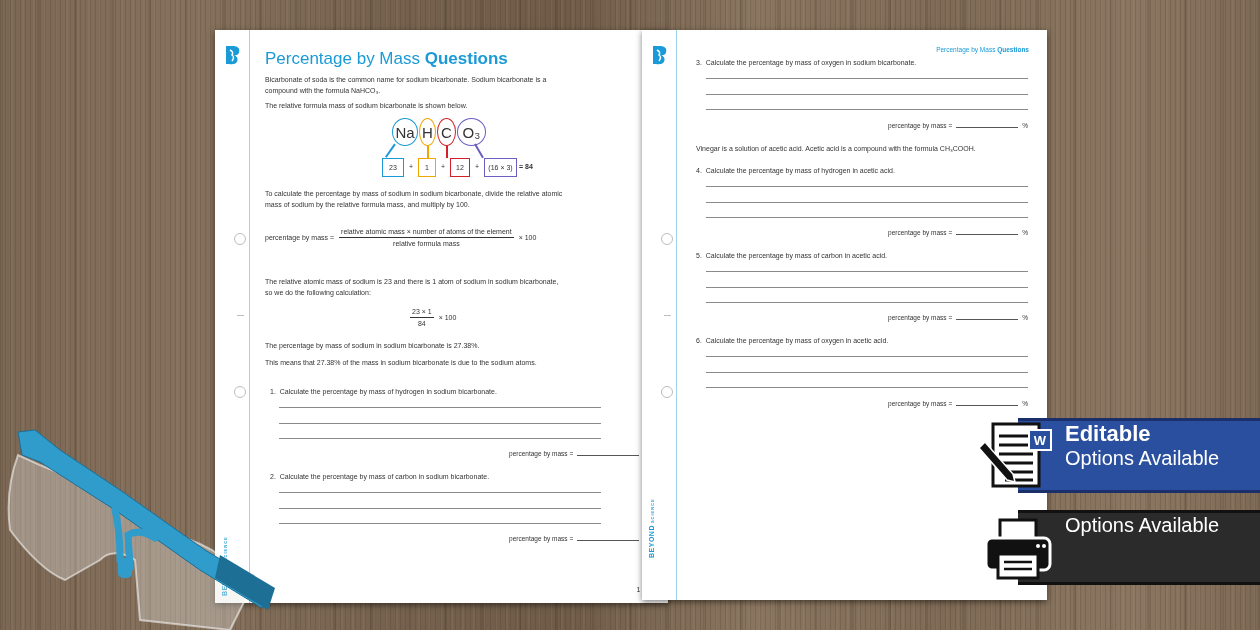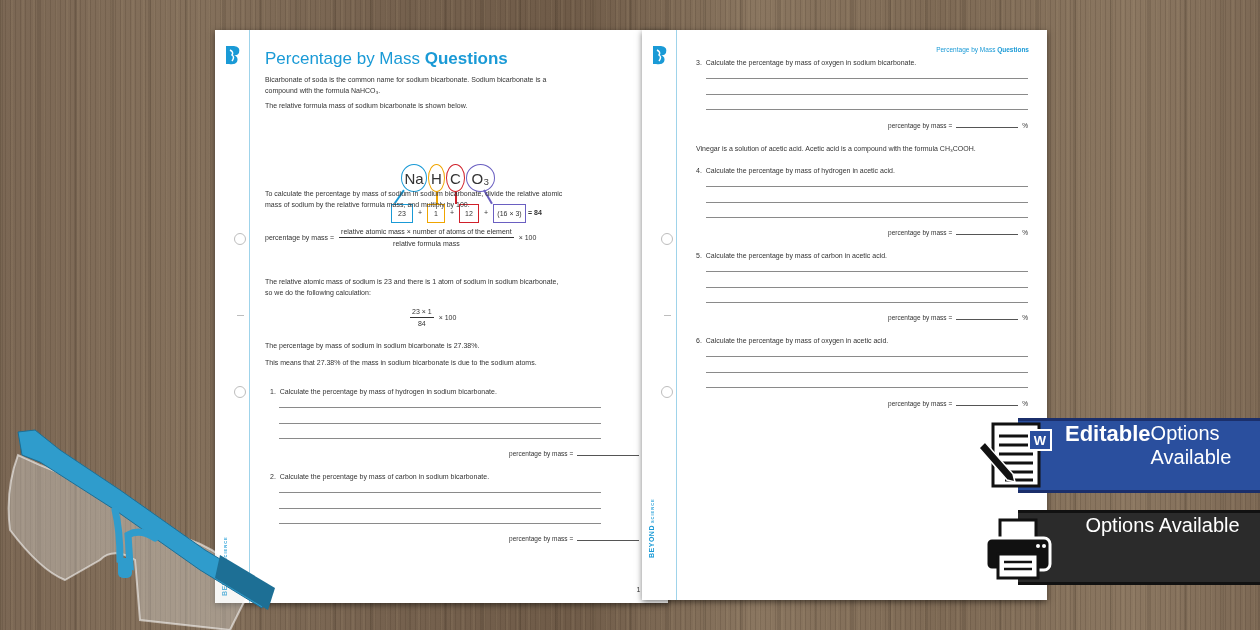--- a/index.html
+++ b/index.html
@@ -63,21 +63,21 @@
     position: absolute; height: 1px; background: #8a8a8a;
   }
   .answer {
     position: absolute; font-size: 6.5px; color: #333; text-align: right; white-space: nowrap;
   }
   .answer .blank {
     display: inline-block; width: 62px; border-bottom: 1px solid #555; margin: 0 4px; height: 6px;
   }
 
   
-  .formula-diagram { position: absolute; left: 176px; top: 88px; width: 160px; height: 70px; margin-top: 46px; }
+  .formula-diagram { position: absolute; left: 167px; top: 88px; width: 160px; height: 70px; }
   .atom {
     position: absolute; top: 0; height: 28px; border-radius: 50%;
     border: 1.5px solid; font-size: 15px; color: #333;
     display: flex; align-items: center; justify-content: center;
   }
   .box {
     position: absolute; top: 40px; height: 19px;
     border: 1.5px solid; font-size: 7px; color: #333;
     display: flex; align-items: center; justify-content: center;
   }
@@ -96,21 +96,21 @@
     position: absolute; right: 18px; top: 16px; font-size: 6.5px; color: #1a9ad6;
   }
   .page-num { position: absolute; right: 14px; bottom: 10px; font-size: 7px; color: #333; }
 
   
   #glasses { position: absolute; left: 0; top: 410px; width: 290px; height: 220px; pointer-events: none; }
 
   
   .badge {
     position: absolute; left: 1018px; width: 242px; height: 75px;
-    display: flex; flex-direction: row; justify-content: center; padding-left: 47px;
+    display: flex; flex-direction: column; justify-content: flex-start; padding-left: 47px;
     color: #fff;
   }
   #badge-editable { top: 418px; background: #2a4f9e; border-top: 3px solid #1b2f6b; border-bottom: 3px solid #1b2f6b; }
   #badge-bw { top: 510px; background: #2b2b2b; border-top: 3px solid #111; border-bottom: 3px solid #111; }
   .badge .line1 { font-size: 22px; font-weight: bold; line-height: 25px; }
   .badge .line2 { font-size: 20px; line-height: 24px; }
   .badge-icon { position: absolute; }
   #doc-icon { left: 975px; top: 418px; width: 80px; height: 78px; }
   #printer-icon { left: 980px; top: 514px; width: 80px; height: 70px; }
 </style>

